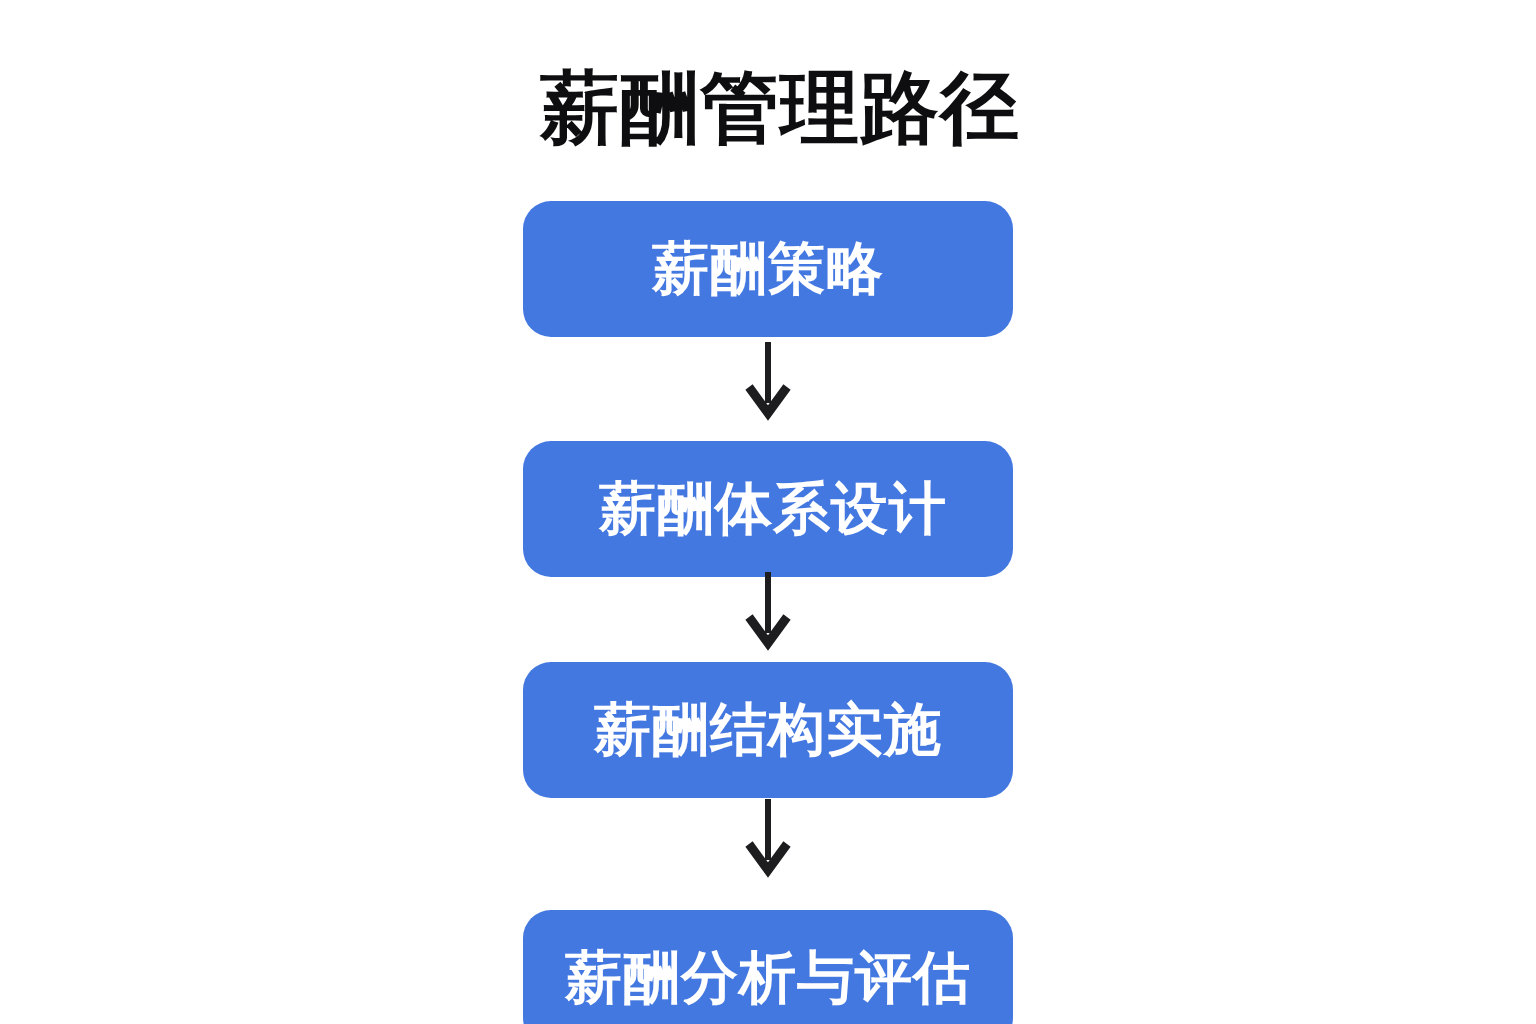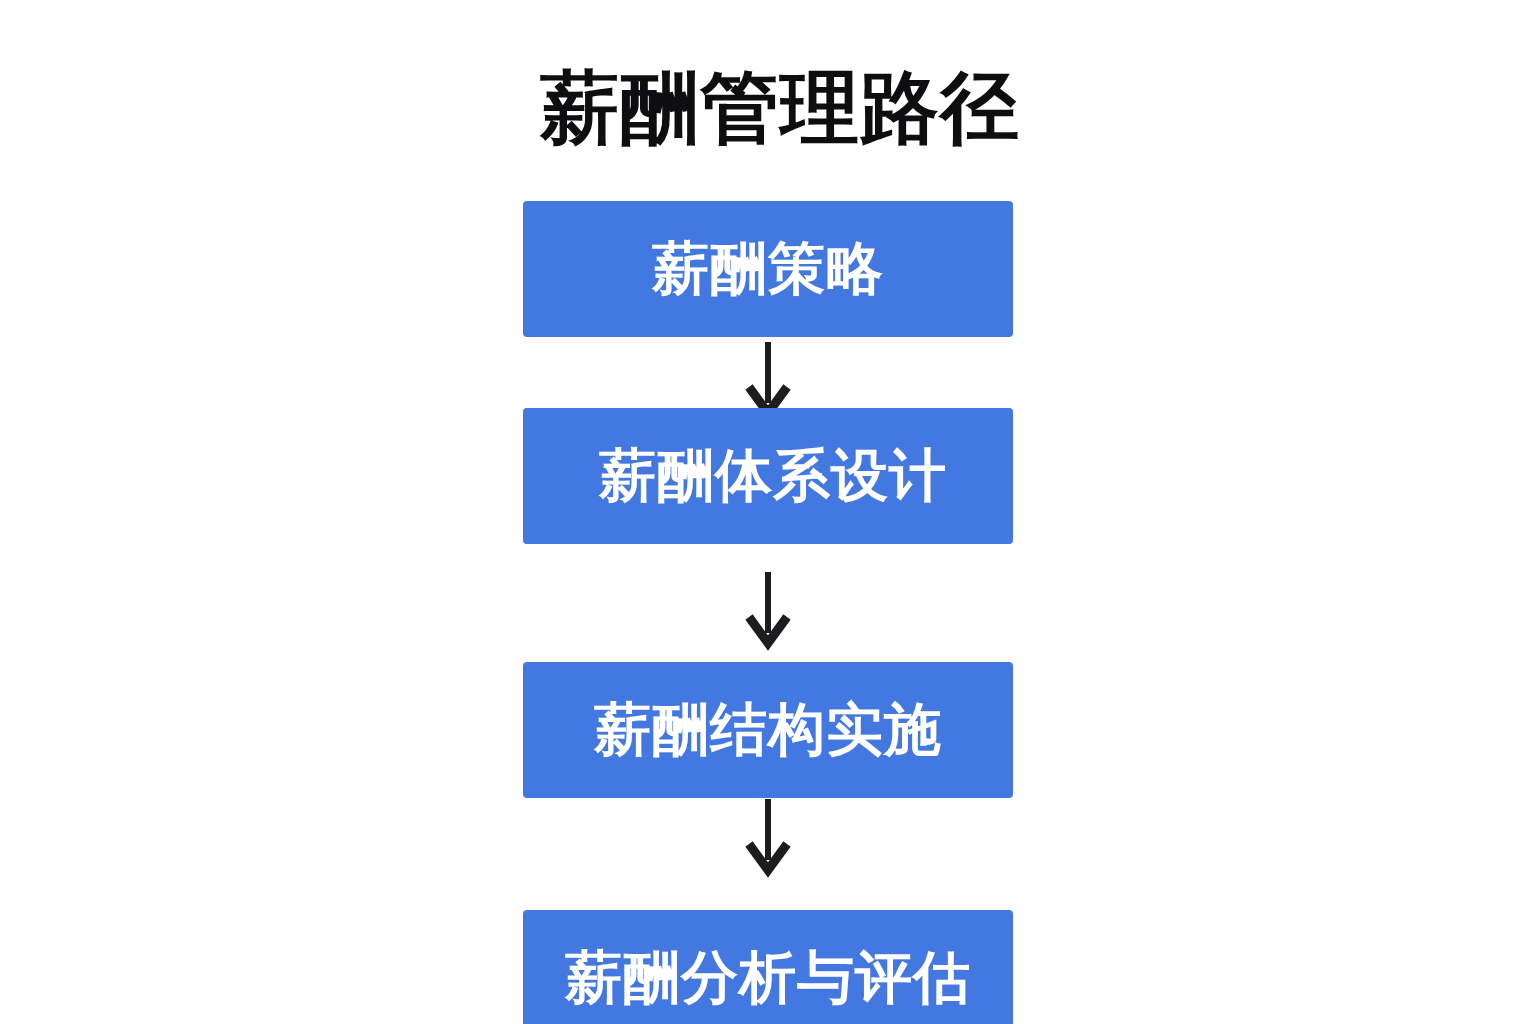--- a/index.html
+++ b/index.html
@@ -30,35 +30,35 @@
     font-weight: 800;
     letter-spacing: 1px;
     color: var(--title-color, #0e0e10);
   }
   .flow-node {
     position: absolute;
     left: 523px;
     width: 490px;
     height: 136px;
     background: var(--box-color, #4478e1);
-    border-radius: 4px;
+    border-radius: 28px;
     display: flex;
     align-items: center;
     justify-content: center;
     box-sizing: border-box;
   }
   .flow-node .node-label {
     color: var(--box-text-color, #ffffff);
     font-size: 57px;
     font-weight: 600;
     letter-spacing: 1px;
     white-space: nowrap;
   }
   #node-0 { top: 201px; }
-  #node-1 { top: 408px; padding-left: 10px; }
+  #node-1 { top: 441px; padding-left: 10px; }
   #node-2 { top: 662px; }
   #node-3 { top: 910px; align-items: center; }
 
   .arrow {
     position: absolute;
     left: 732px;          
     width: 72px;
     height: 84px;
     color: var(--arrow-color, #1d1d1f);
   }

